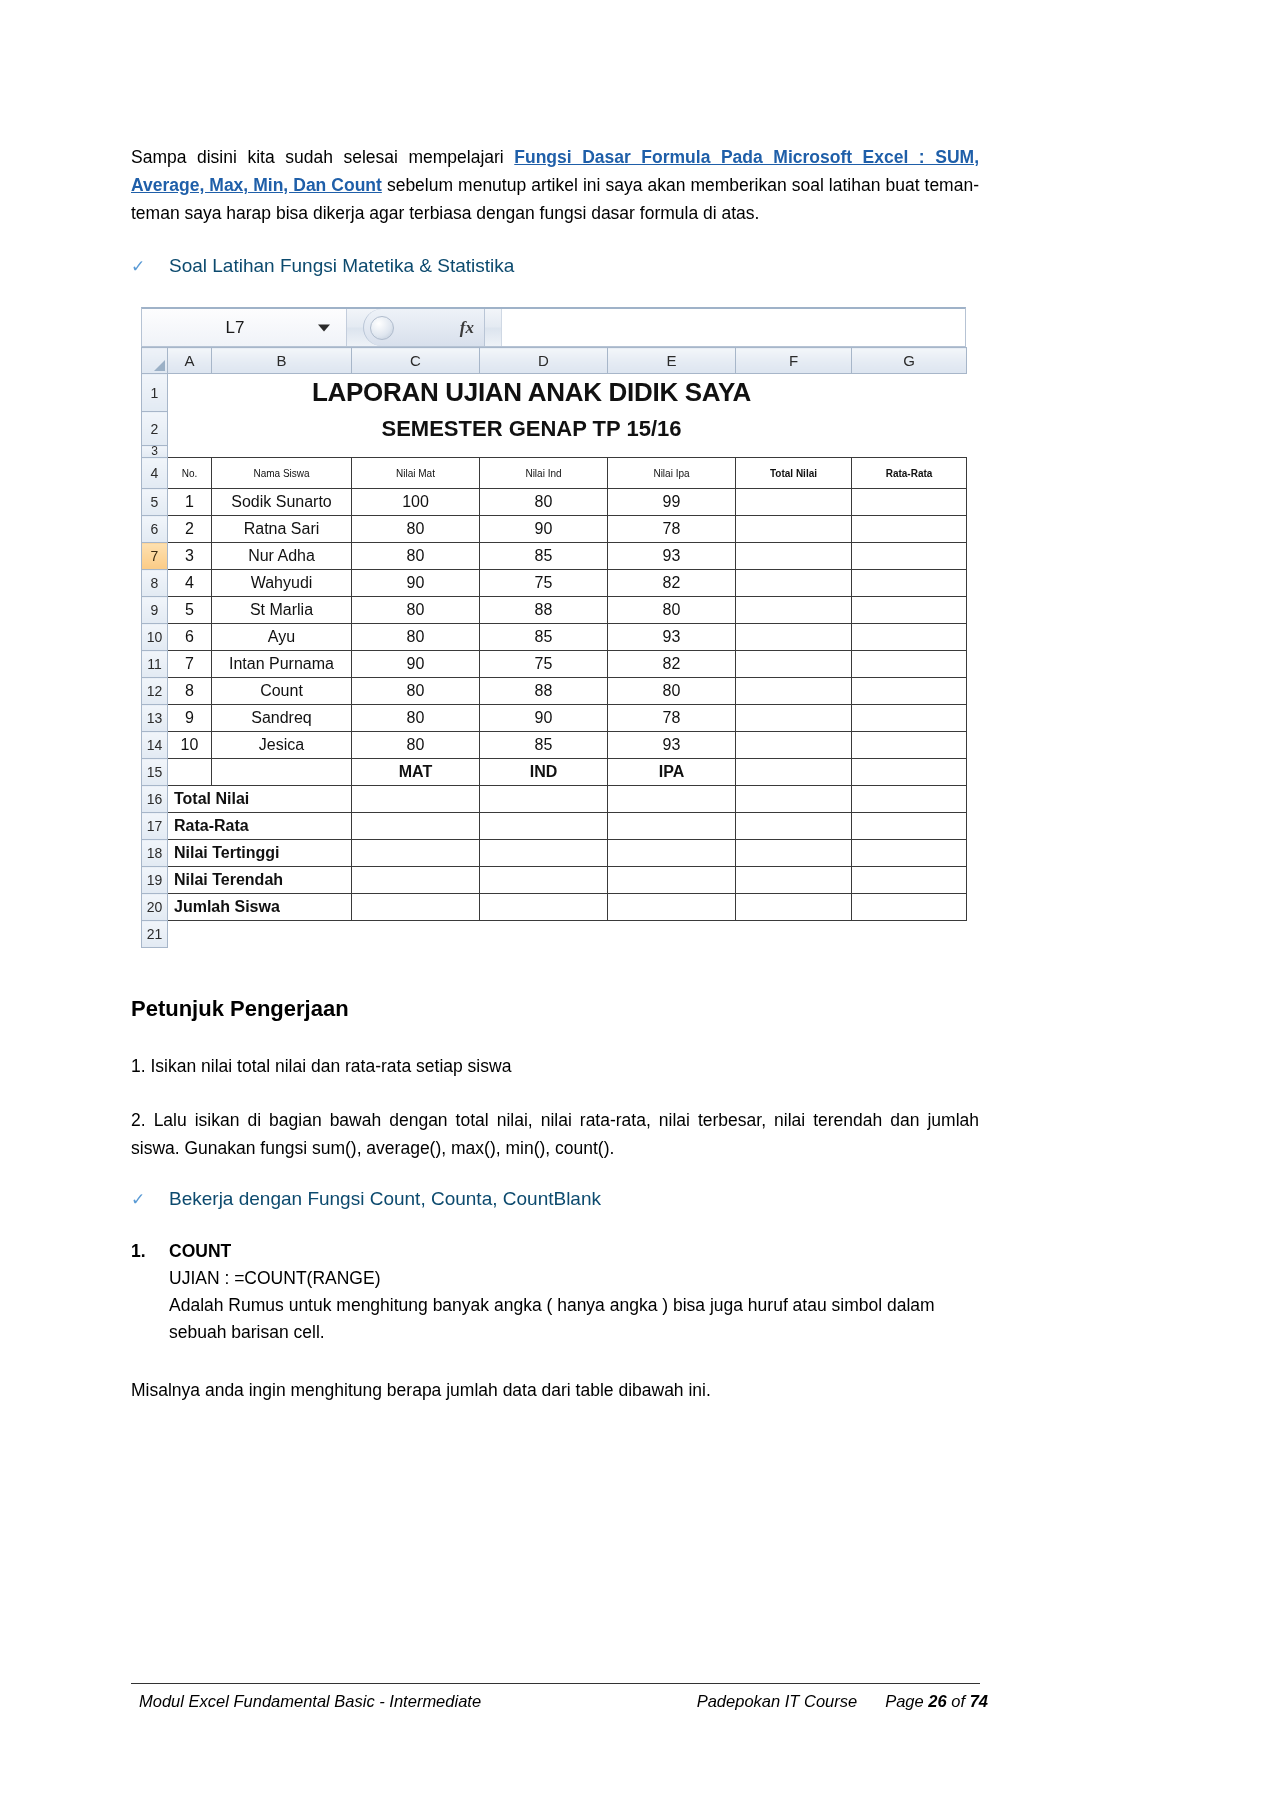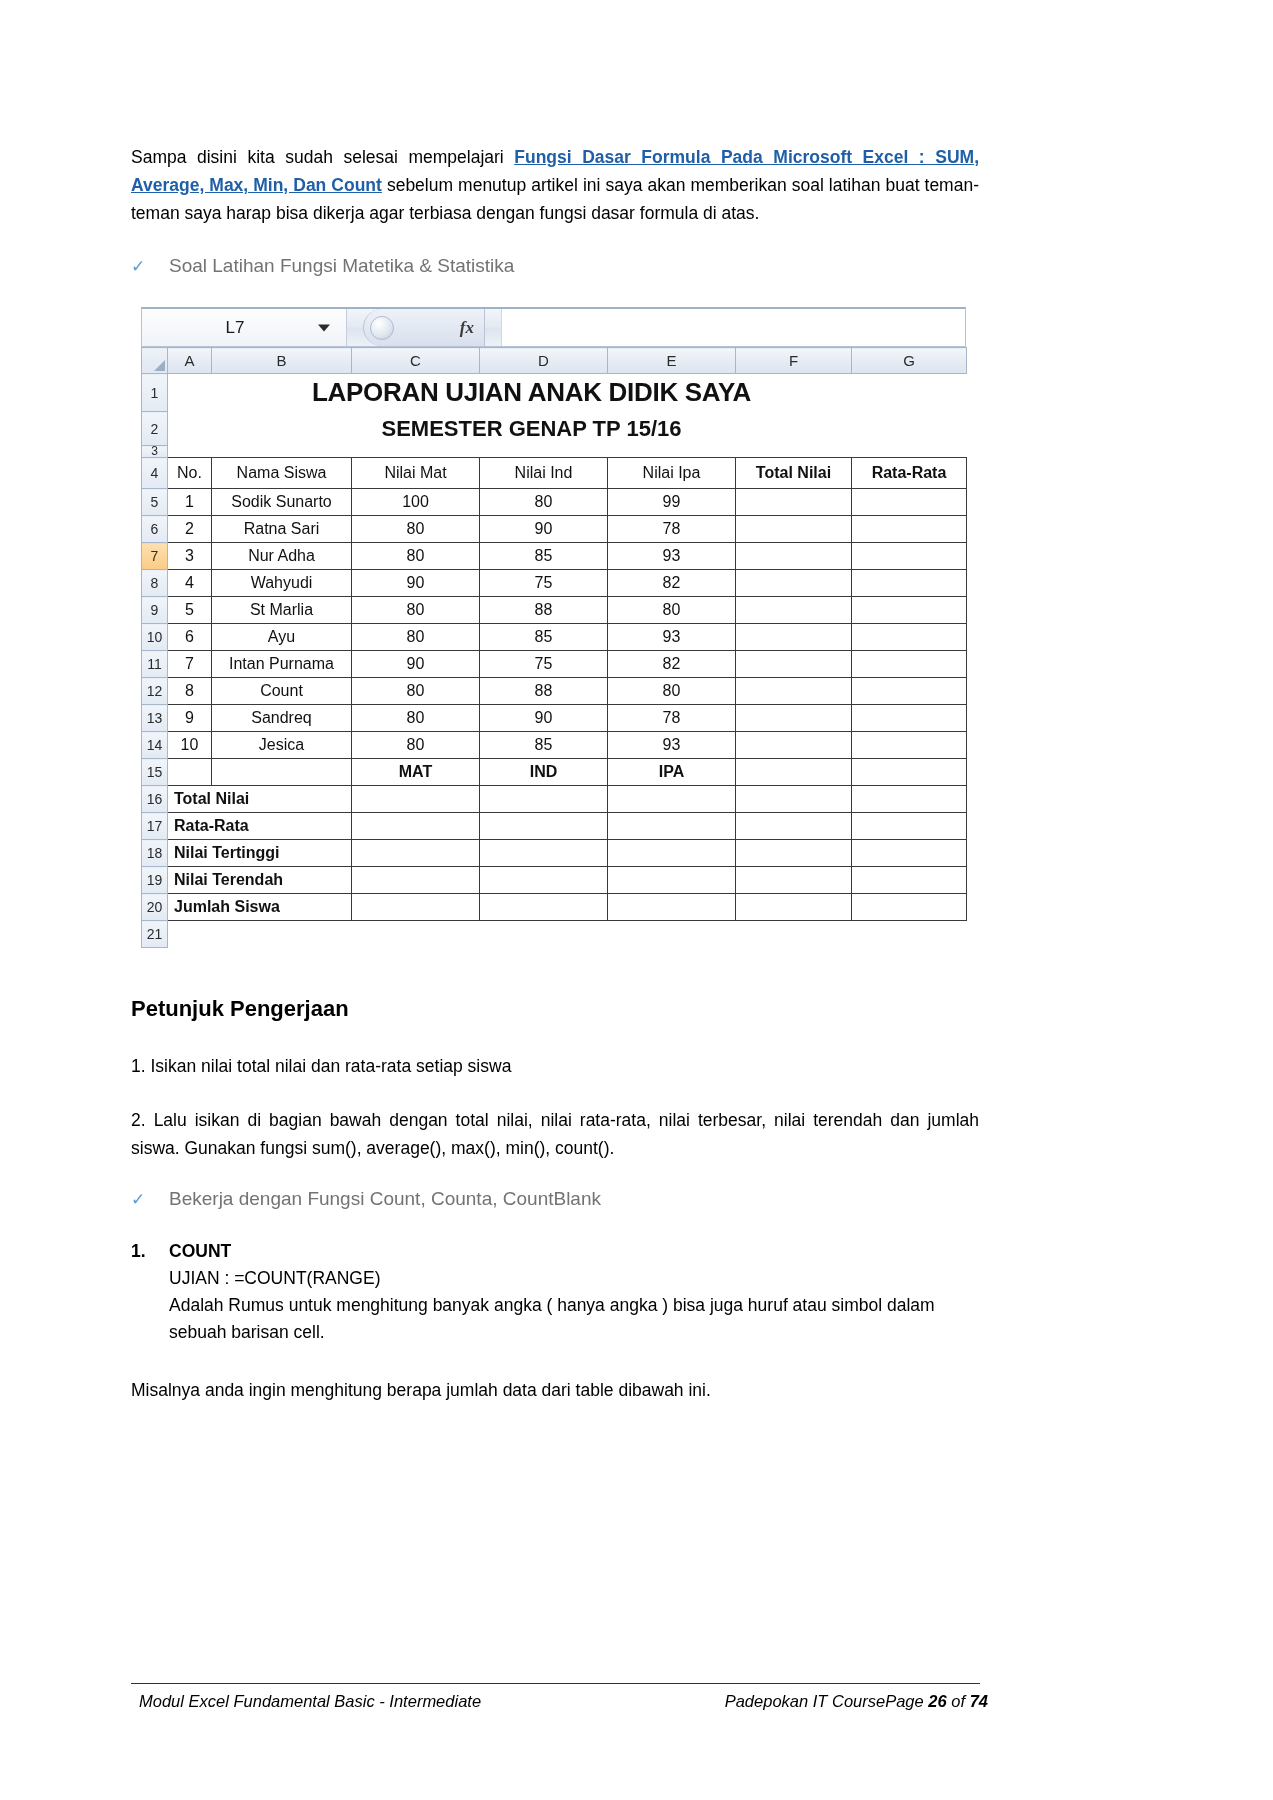--- a/index.html
+++ b/index.html
@@ -51,21 +51,21 @@
     color: #5b9bd5;
     font-size: 19px;
     margin-top: 28px;
   }
   .checkhead .tick {
     width: 38px;
     flex: 0 0 38px;
     color: #5b9bd5;
     font-size: 17px;
   }
-  .checkhead .chtext { color: #737373; }
+  .checkhead .chtext { color: #0c4a6e; }
 
   
   .h-section {
     font-size: 22px;
     font-weight: bold;
     margin: 0;
     letter-spacing: 0px;
   }
 
   
@@ -216,21 +216,21 @@
     height: 38px;
   }
   .cell.title2 {
     border: none;
     font-size: 22px;
     font-weight: bold;
     height: 34px;
   }
   .cell.hdr {
     border: 1px solid #3a3a3a;
-    font-size: 16px;
+    font-size: 10px;
     height: 31px;
   }
   .r3 { height: 11px; }
   .r3 .cell { height: 11px; }
   .rowhdr.r3h { font-size: 12px; line-height: 11px; height: 11px;}
 
   
   .footer-rule {
     position: absolute;
     left: 131px;
@@ -241,21 +241,21 @@
   .footer {
     position: absolute;
     left: 139px;
     top: 1692px;
     width: 849px;
     display: flex;
     justify-content: space-between;
     font-size: 16.5px;
     font-style: italic;
   }
-  .footer .right { display: flex; }
+  .footer .right { display: flex; gap: 28px; }
   .footer b { font-weight: bold; font-style: italic; }
   .pagelabel { font-style: normal; }
 </style>
 </head>
 <body>
 
 <div class="page">
 
   <div class="content">
 

